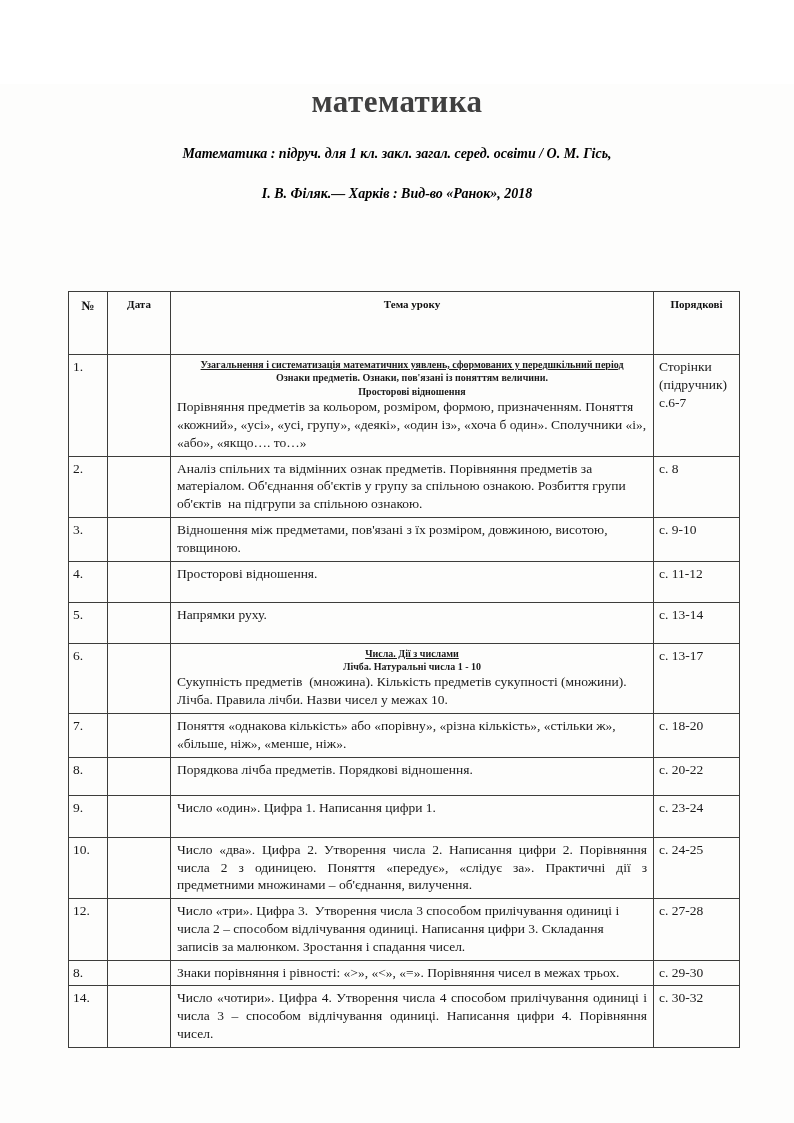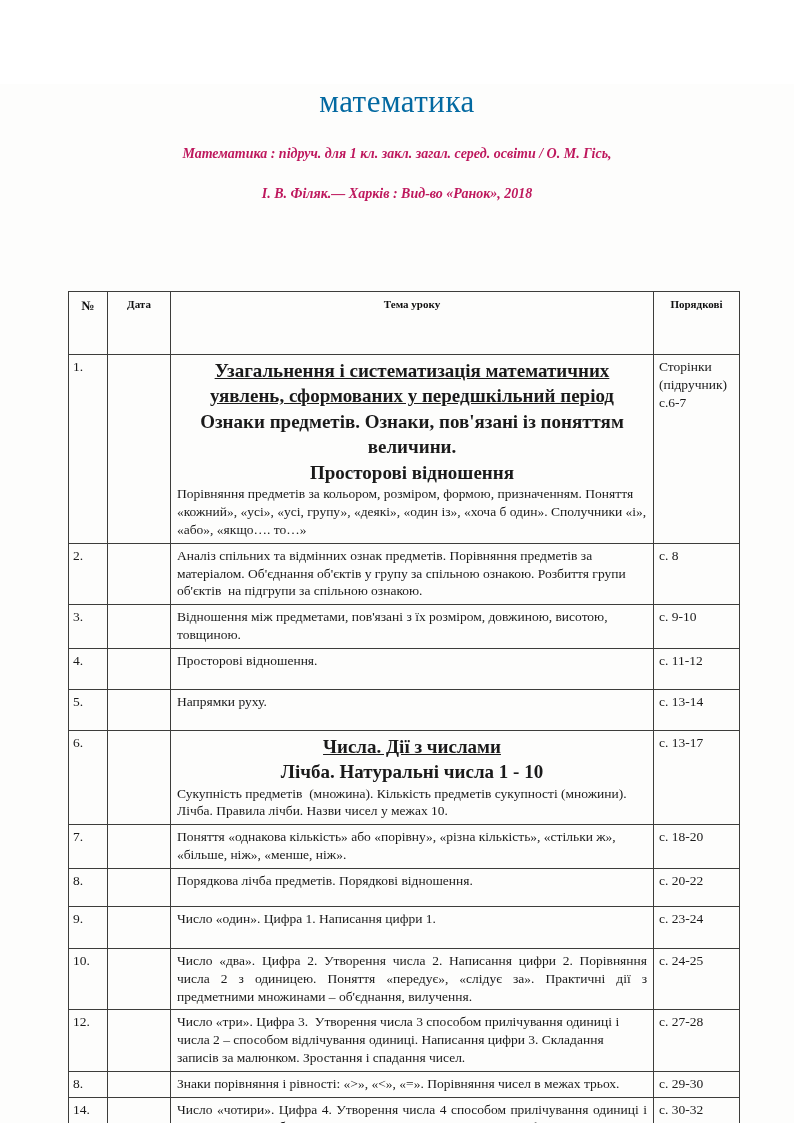--- a/index.html
+++ b/index.html
@@ -12,31 +12,31 @@
   }
   .page {
     position: relative;
     width: 794px; height: 1123px;
     background: #fdfdfc;
   }
   .doc-title {
     margin: 84px 0 8px 0;
     text-align: center;
     font-size: 31px;
-    font-weight: normal;
+    font-weight: bold;
     letter-spacing: 0.5px;
-    color: #0369a1;
+    color: #404040;
   }
   .bib-line {
     margin: 0;
     text-align: center;
     font-size: 14px;
     font-weight: bold;
     font-style: italic;
-    color: #be185d;
+    color: #000000;
   }
   .bib-line.first  { margin-top: 26px; }
   .bib-line.second { margin-top: 24px; }
 
   table.lesson-table {
     position: absolute;
     left: 68px; top: 207px;
     width: 671px;
     border-collapse: collapse;
     table-layout: fixed;
@@ -62,21 +62,21 @@
     color: #1a1a1a;
   }
   td.cell-num  { padding-left: 4px; }
   td.cell-date { }
   td.cell-topic { }
   td.cell-notes { padding-left: 5px; }
 
   .topic-heading {
     font-weight: bold;
     text-align: center;
-    font-size: 19px;
+    font-size: 10px;
     line-height: 1.34;
   }
   .topic-heading.underline { text-decoration: underline; }
   .topic-body { white-space: pre-wrap; }
 
   
   tbody tr:nth-child(4) td, tbody tr:nth-child(5) td { height: 33px; }
   tbody tr:nth-child(9) td { height: 34px; }
   tbody tr:nth-child(8) td { height: 30px; }
 

